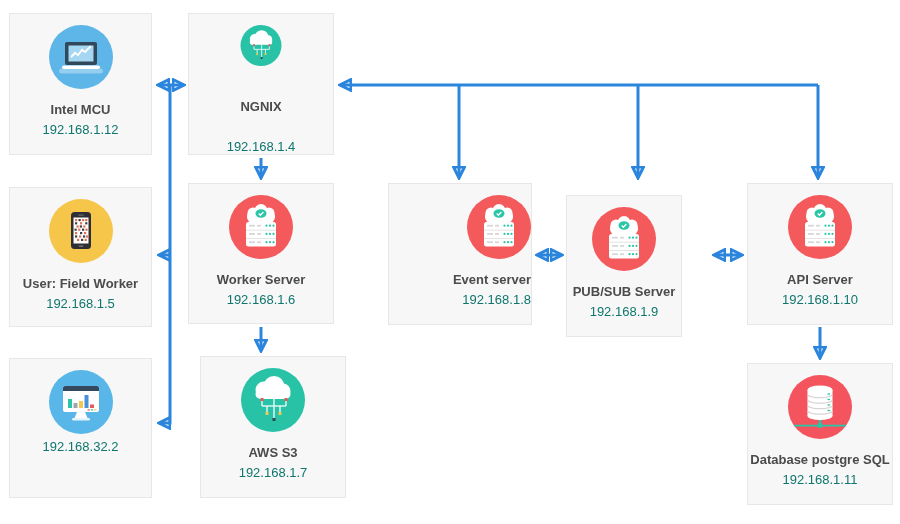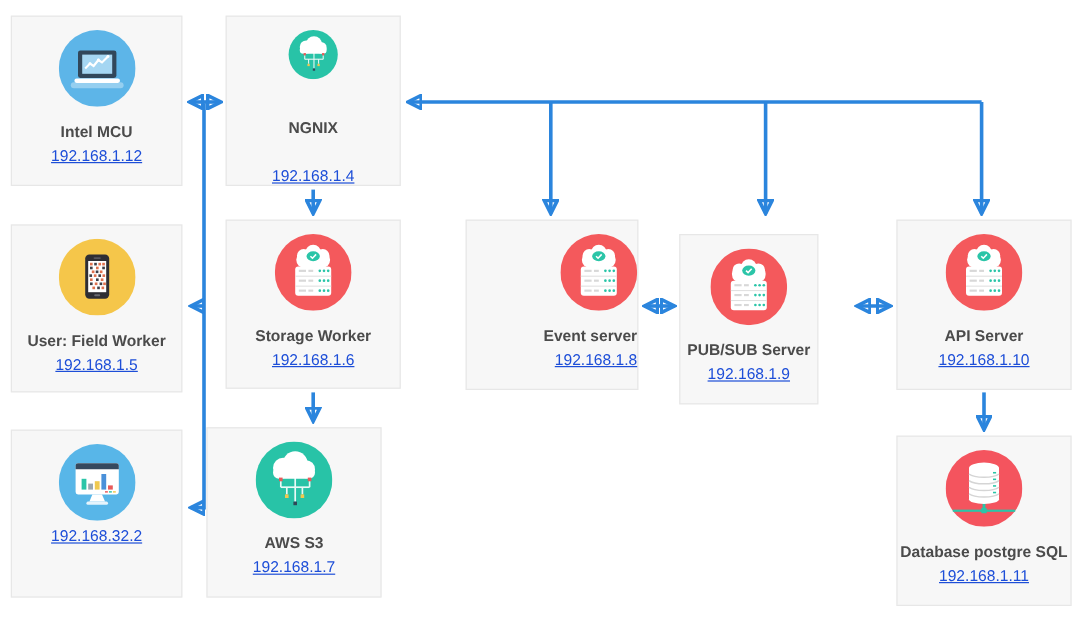--- a/index.html
+++ b/index.html
@@ -2,30 +2,30 @@
 <html><head>
 <meta charset="utf-8">
 <style>
   html,body{margin:0;padding:0;background:#fff;}
   #canvas{position:relative;width:900px;height:524px;background:#ffffff;overflow:hidden;
           font-family:"Liberation Sans", sans-serif;}
   .node{position:absolute;background:#f7f7f7;border:1px solid #e7e7e7;box-sizing:border-box;
         display:flex;flex-direction:column;align-items:center;padding-top:11px;}
   .node .icon{width:64px;height:64px;display:block;}
   .node .label{margin-top:13px;font-size:13px;font-weight:700;color:#4b4b4b;white-space:nowrap;}
-  .node .ip{margin-top:5px;font-size:13px;font-weight:400;color:#1d4ed8;white-space:nowrap;text-decoration:underline;}
+  .node .ip{margin-top:5px;font-size:13px;font-weight:400;color:#0f766e;white-space:nowrap;}
   .n-intel  {left:9px;  top:13px; width:143px;height:142px;}
   .n-ngnix  {left:188px;top:13px; width:146px;height:142px;gap:20px;}
   .n-user   {left:9px;  top:187px;width:143px;height:140px;}
   .n-storage{left:188px;top:183px;width:146px;height:141px;}
   .n-event  {left:388px;top:183px;width:144px;height:142px;align-items:flex-end;}
   .n-pubsub {left:566px;top:195px;width:116px;height:142px;}
   .n-api    {left:747px;top:183px;width:146px;height:142px;}
   .n-remote {left:9px;  top:358px;width:143px;height:140px;}
-  .n-aws    {left:172px;top:356px;width:146px;height:142px;}
+  .n-aws    {left:200px;top:356px;width:146px;height:142px;}
   .n-db     {left:747px;top:363px;width:146px;height:142px;}
   #wires{position:absolute;left:0;top:0;width:900px;height:524px;pointer-events:none;}
   #wires path{stroke:#2b85dd;stroke-width:3;fill:none;stroke-linejoin:miter;}
 </style>
 </head>
 <body>
 
 <div id="canvas">
 
   <div class="node n-intel">
@@ -132,21 +132,21 @@
           <circle cx="41" cy="30.7" r="1.1"></circle>
           <circle cx="44.5" cy="30.7" r="1.1"></circle>
         <circle cx="37.5" cy="38.9" r="1.1"></circle>
           <circle cx="41" cy="38.9" r="1.1"></circle>
           <circle cx="44.5" cy="38.9" r="1.1"></circle>
         <circle cx="37.5" cy="47.2" r="1.1"></circle>
           <circle cx="41" cy="47.2" r="1.1"></circle>
           <circle cx="44.5" cy="47.2" r="1.1"></circle>
       </g>
     </svg>
-    <div class="label">Storage Worker</div>
+    <div class="label">Worker Server</div>
     <div class="ip">192.168.1.6</div>
   </div>
 
   <div class="node n-event">
     <svg class="icon" viewBox="0 0 64 64">
       <circle cx="32" cy="32" r="32" fill="#f4595c"></circle>
       <circle cx="24" cy="18" r="5.5" fill="#fff"></circle>
         <circle cx="32" cy="15.5" r="6.5" fill="#fff"></circle>
         <circle cx="40" cy="18" r="5.5" fill="#fff"></circle>
       <rect x="18" y="15" width="28" height="13" rx="6" fill="#fff"></rect>

